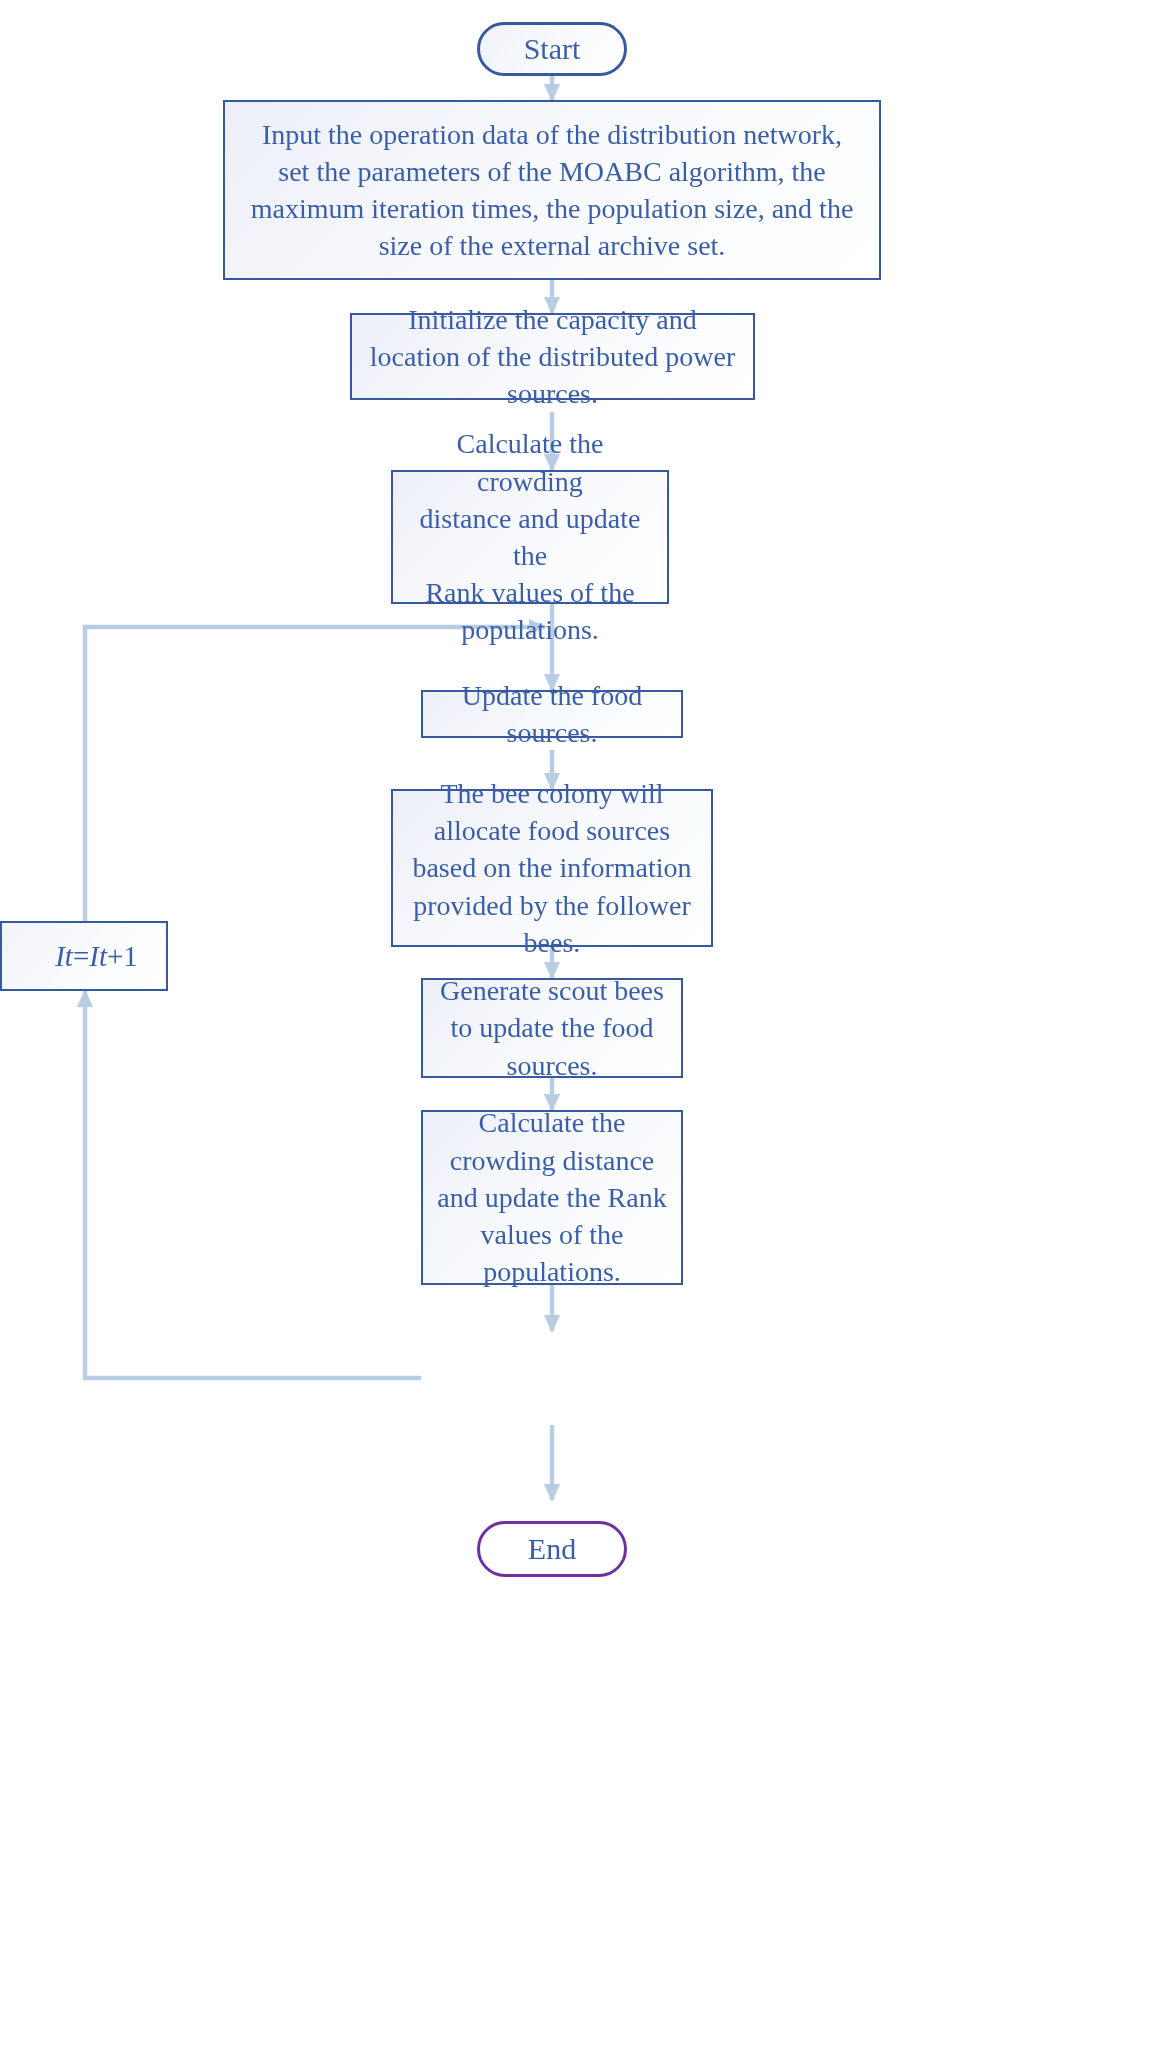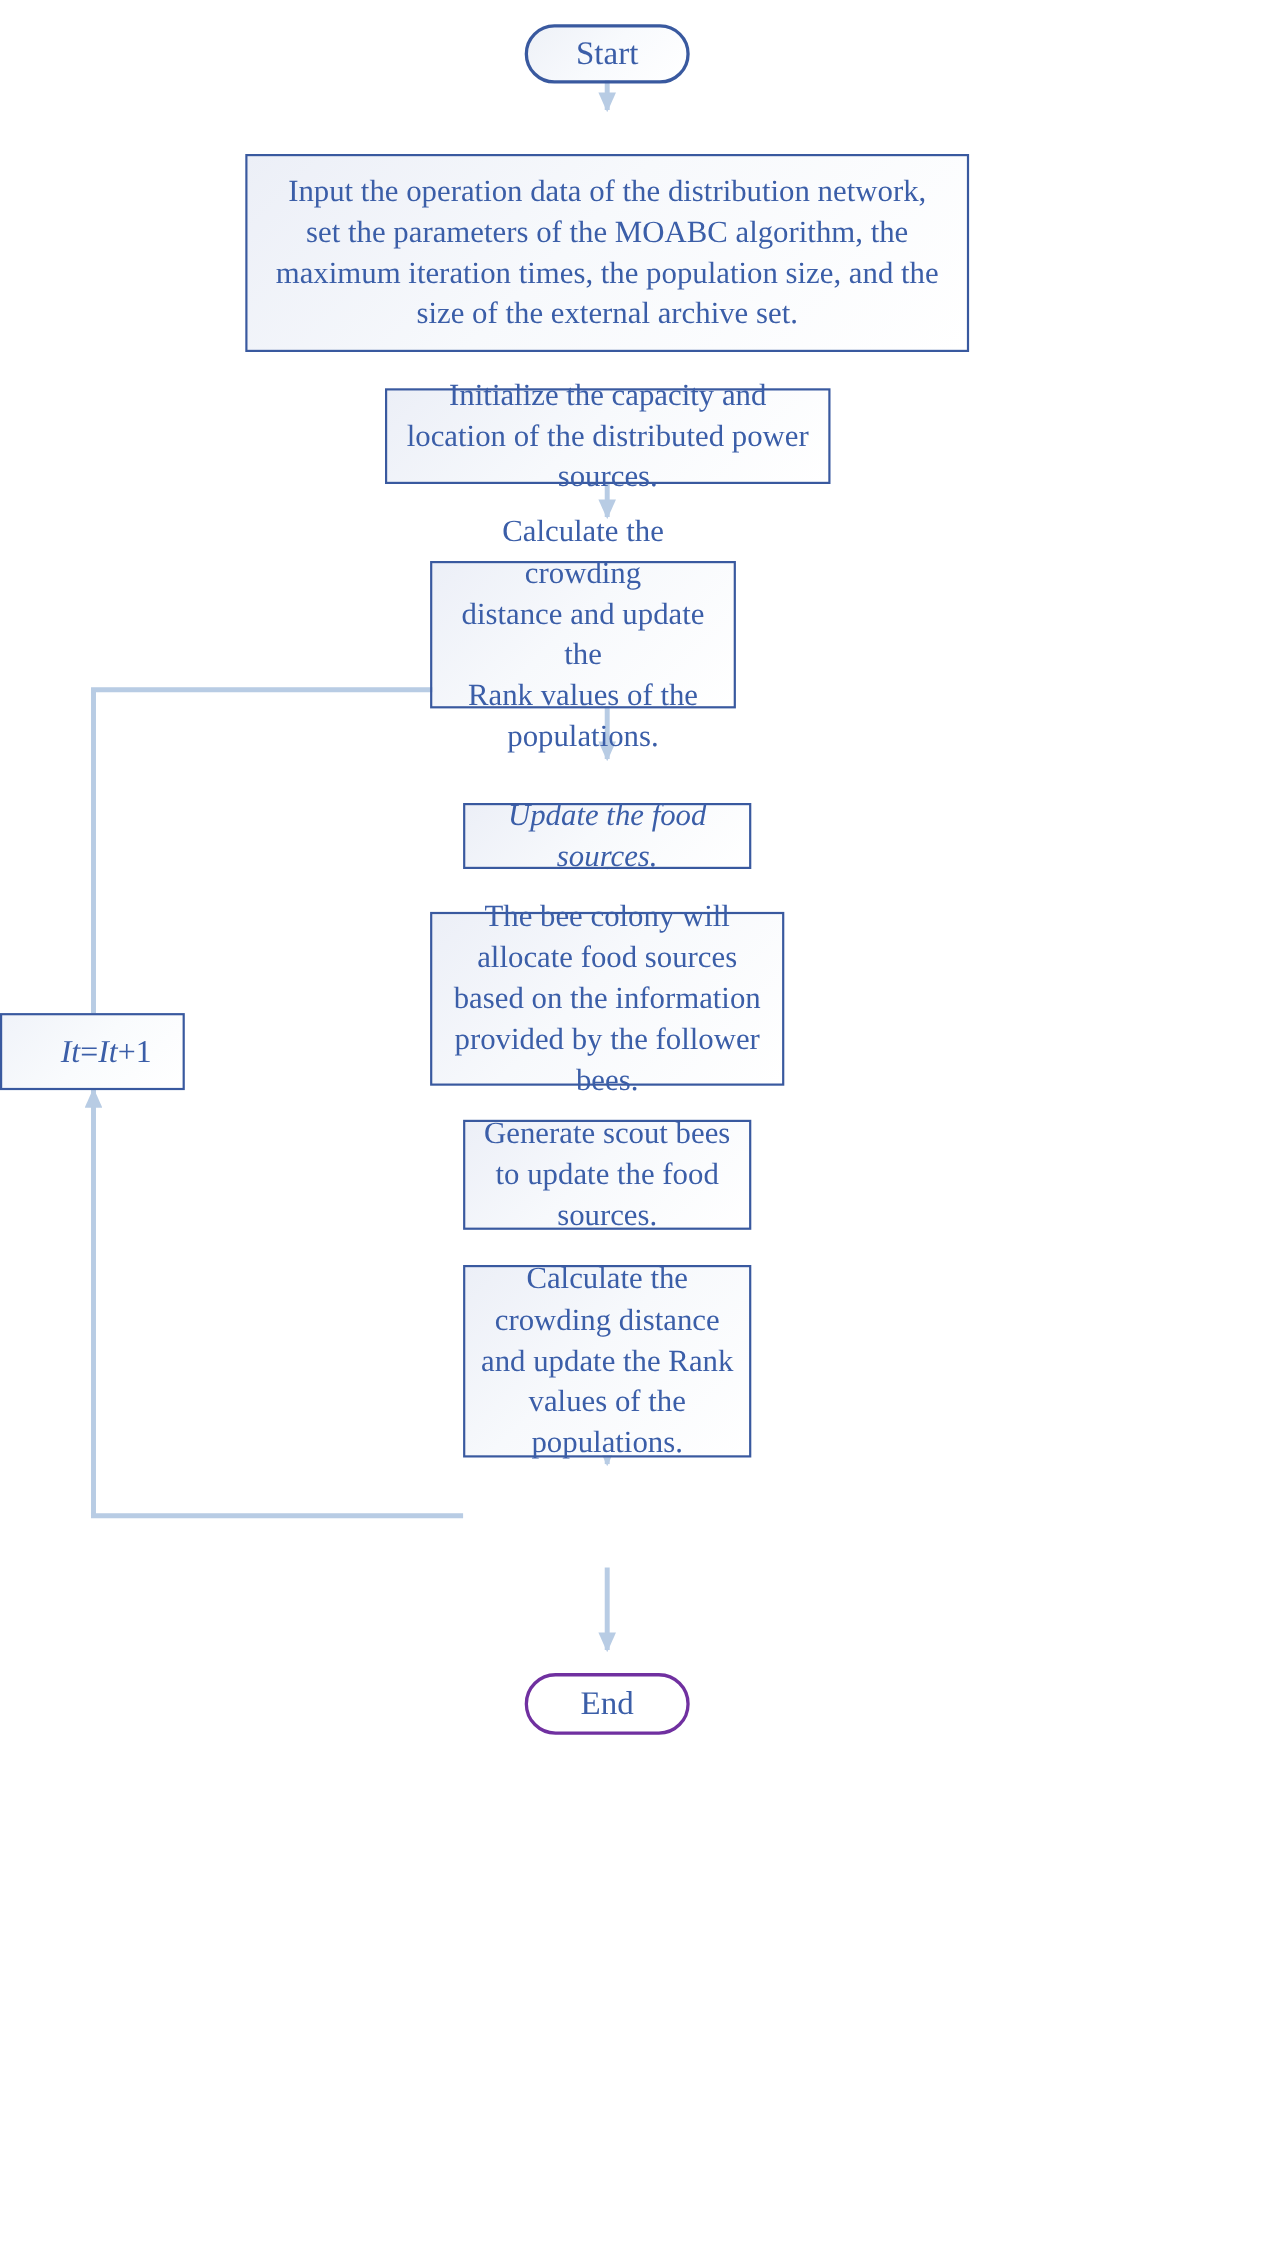--- a/index.html
+++ b/index.html
@@ -34,21 +34,20 @@
     text-align: center;
     color: #3b5ea8;
     z-index: 5;
   }
   .process {
     border: 2.5px solid #39599f;
     background: linear-gradient(135deg, #eceff7 0%, #f7f9fc 45%, #ffffff 100%);
     font-size: 28px;
     line-height: 1.33;
     padding: 6px 12px;
-    margin-top: 40px;
   }
   .process .txt {
     width: 100%;
     white-space: pre-line;
   }
   .terminator {
     border: 3px solid #39599f;
     border-radius: 999px;
     background: linear-gradient(135deg, #eef1f7 0%, #f8fafd 50%, #ffffff 100%);
     font-size: 30px;
@@ -139,21 +138,21 @@
 sources.</span>
   </div>
 
   <div class="node process" style="left:391px; top:470px; width:278px; height:134px;">
     <span class="txt">Calculate the crowding
 distance and update the
 Rank values of the
 populations.</span>
   </div>
 
-  <div class="node process" style="left:421px; top:690px; width:262px; height:60px;font-style:italic;">
+  <div class="node process" style="left:421px; top:690px; width:262px; height:48px;">
     <span class="txt">Update the food
 sources.</span>
   </div>
 
   <div class="node process" style="left:391px; top:789px; width:322px; height:158px;">
     <span class="txt">The bee colony will
 allocate food sources
 based on the information
 provided by the follower
 bees.</span>

